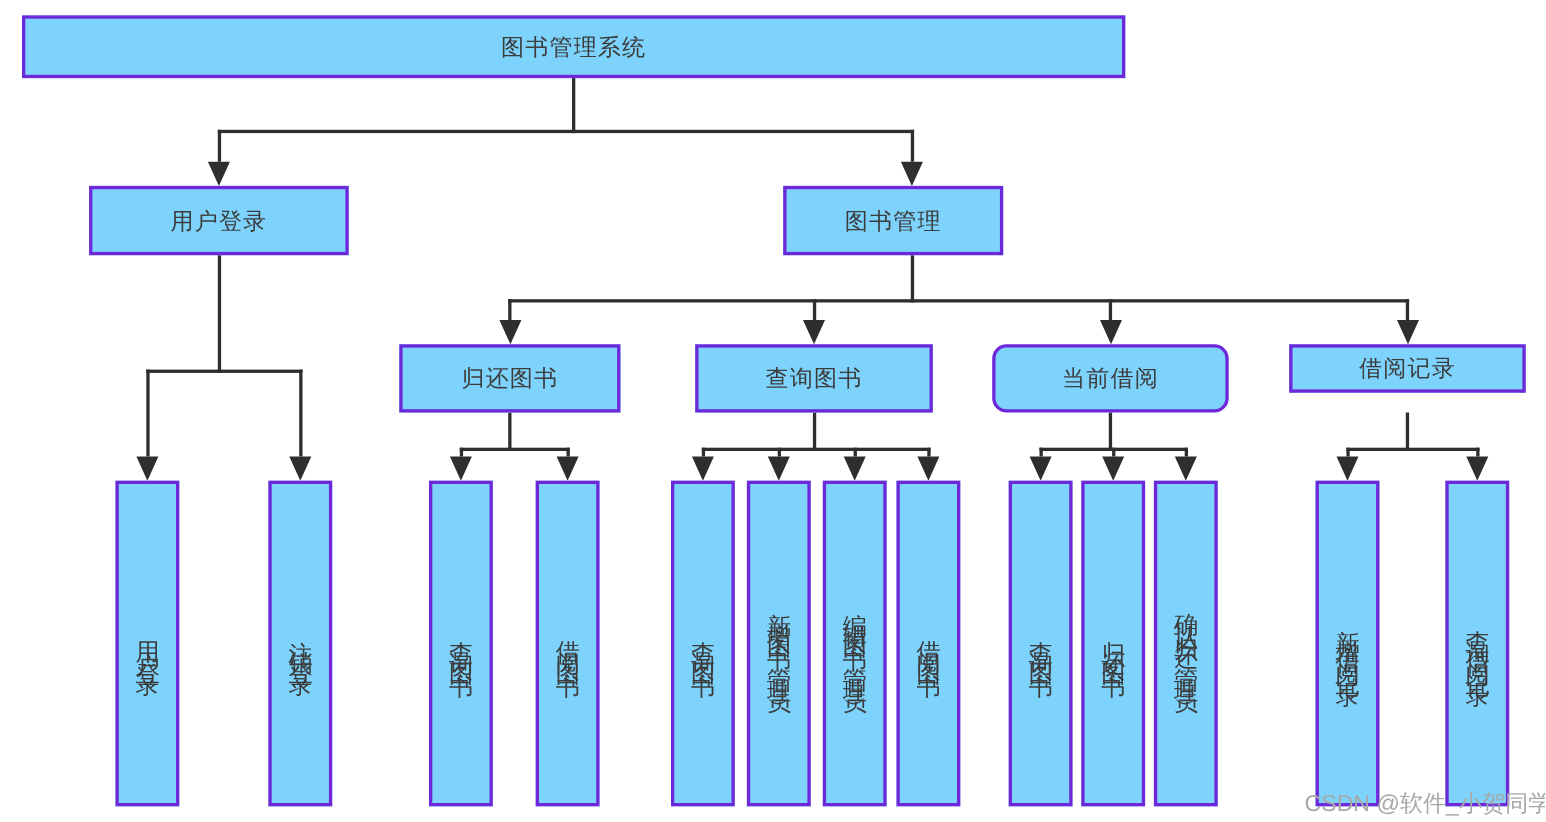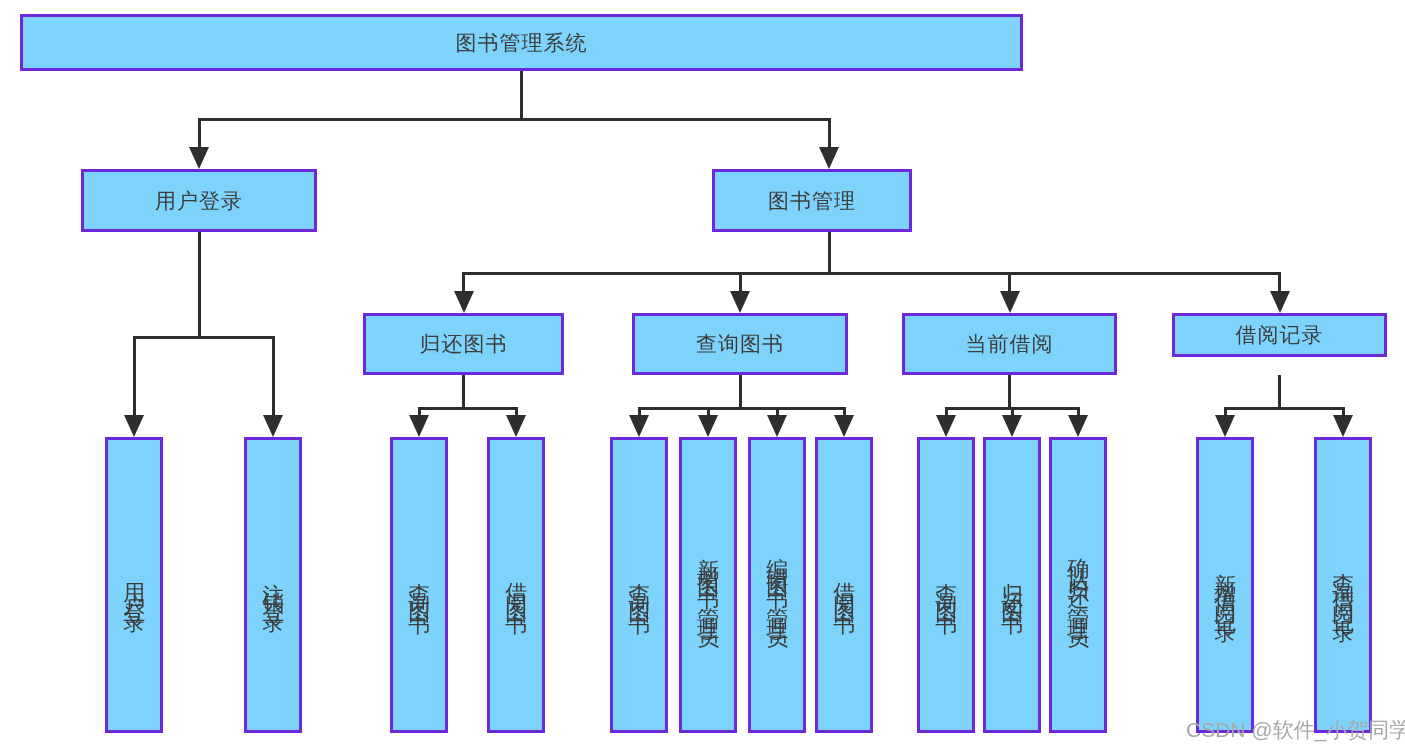--- a/index.html
+++ b/index.html
@@ -61,21 +61,21 @@
   <div class="arrow" style="left:738.5px;top:272px;height:19px;"></div>
   <div class="arrow" style="left:1008px;top:272px;height:19px;"></div>
   <div class="arrow" style="left:1278px;top:272px;height:19px;"></div>
 
   <div class="box" style="left:363px;top:313px;width:201px;height:62px;">
     <span>归还图书</span>
   </div>
   <div class="box" style="left:632px;top:313px;width:216px;height:62px;">
     <span>查询图书</span>
   </div>
-  <div class="box" style="left:902px;top:313px;width:215px;height:62px;">
+  <div class="box" style="left:902px;top:313px;width:215px;height:62px;border-radius:13px;">
     <span>当前借阅</span>
   </div>
   <div class="box" style="left:1172px;top:313px;width:215px;height:44px;">
     <span>借阅记录</span>
   </div>
 
   <div class="vline" style="left:462px;top:375px;height:34px;"></div>
   <div class="hline" style="left:417.5px;top:407px;width:100px;"></div>
   <div class="arrow" style="left:417.5px;top:407px;height:8px;"></div>
   <div class="arrow" style="left:514.5px;top:407px;height:8px;"></div>

